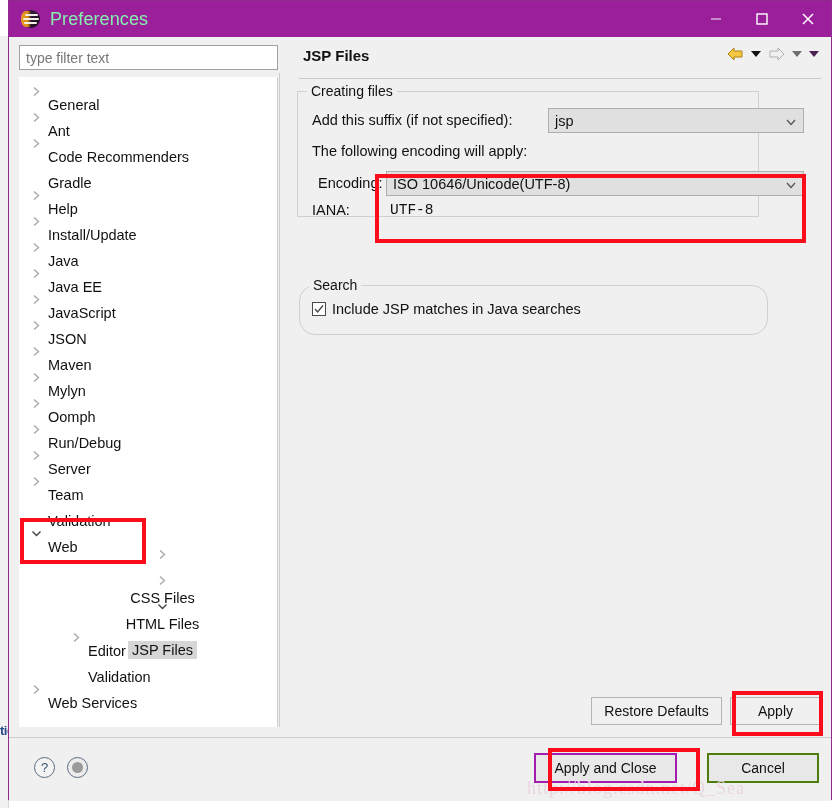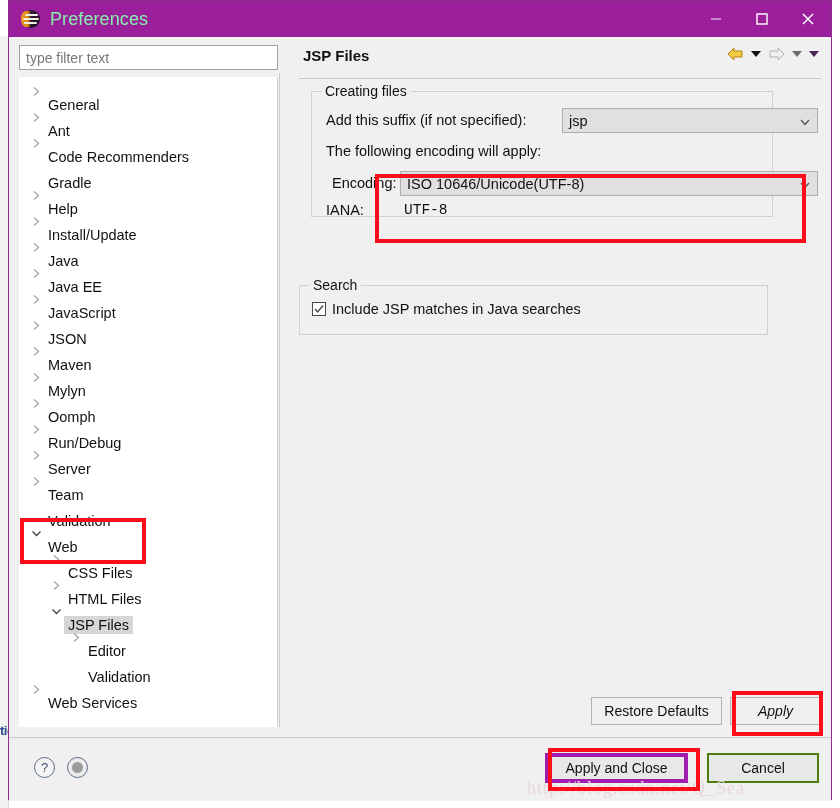--- a/index.html
+++ b/index.html
@@ -107,21 +107,21 @@
     font-size: 14.5px; color: #111111; white-space: nowrap;
   }
   .tree-item .twisty {
     width: 16px; height: 16px; display: flex; align-items: center; justify-content: center;
     flex: none;
   }
   .tree-item .twisty svg { display: block; }
   .tree-item .lbl { padding: 1px 4px; margin-top: 27px; }
   .tree-item.selected .lbl { background: #d6d6d6; }
   .depth0 { padding-left: 8px; }
-  .depth1 { padding-left: 28px; }
+  .depth1 { padding-left: 28px; flex-direction: column; }
   .depth2 { padding-left: 48px; }
 
   
   .content {
     position: absolute; left: 280px; top: 0; width: 542px; height: 700px;
     background: #f0f0f0;
   }
   .content-header {
     position: absolute; left: 0; top: 0; width: 542px; height: 42px;
   }
@@ -143,22 +143,22 @@
   .group {
     position: absolute;
     border: 1px solid #d0d0d0;
     box-sizing: border-box;
   }
   .group-label {
     position: absolute; top: -9px; left: 9px;
     background: #f0f0f0; padding: 0 4px;
     font-size: 14px; color: #111111;
   }
-  #grp-creating { left: 22px; top: 54px; width: 462px; height: 126px; }
-  #grp-search   { left: 10px; top: 248px; width: 469px; height: 50px; }
+  #grp-creating { left: 8px; top: 54px; width: 462px; height: 126px; }
+  #grp-search   { left: 10px; top: 248px; width: 469px; height: 50px; border-radius: 16px; }
 
   .row-label {
     position: absolute; font-size: 14.5px; color: #111111; white-space: nowrap;
   }
   .combo {
     position: absolute; background: #e0e0e0;
     border: 1px solid #aeaeae; box-sizing: border-box;
     display: flex; align-items: center;
     font-size: 14.5px; color: #111111;
     padding-left: 6px;
@@ -179,21 +179,21 @@
   .checkbox svg { position: absolute; left: 1px; top: 1px; }
 
   
   .pagebtn {
     position: absolute; height: 28px;
     background: #f0f0f0; border: 1px solid #b4b4b4;
     box-sizing: border-box; font-size: 14px; color: #111111;
     display: flex; align-items: center; justify-content: center;
   }
   #btn-restore { left: 302px; top: 660px; width: 131px; }
-  #btn-apply   { left: 441px; top: 660px; width: 91px; font-style: italic; }
+  #btn-apply   { left: 441px; top: 660px; width: 91px; }
 
   
   .footer {
     position: absolute; left: 0; top: 736px; width: 822px; height: 63px;
     background: #f0f0f0; border-top: 1px solid #cdcdcd;
   }
   .footer-icons {
     position: absolute; left: 25px; top: 19px; display: flex; gap: 12px;
   }
   .circ-icon {
@@ -207,22 +207,22 @@
     width: 11px; height: 11px; border-radius: 50%;
     background: #9a9a9a;
   }
   .dlgbtn {
     position: absolute; top: 15px; height: 30px;
     background: #e8e8e8; border: 2px solid #4d7c0f;
     box-sizing: border-box; font-size: 14px; color: #111111;
     display: flex; align-items: center; justify-content: center;
   }
   #btn-apply-close {
-    left: 536px; width: 143px;
-    border: 4px solid #a21caf; background: #e8e8e8;
+    left: 525px; width: 143px;
+    border: 2px solid #a21caf; background: #e8e8e8;
   }
   #btn-cancel { left: 698px; width: 112px; }
 
   
   .watermark {
     position: absolute; left: 527px; top: 778px;
     font-family: "Liberation Serif", serif;
     font-size: 18px; color: #e9d6e0; letter-spacing: 1px;
     white-space: nowrap;
   }

